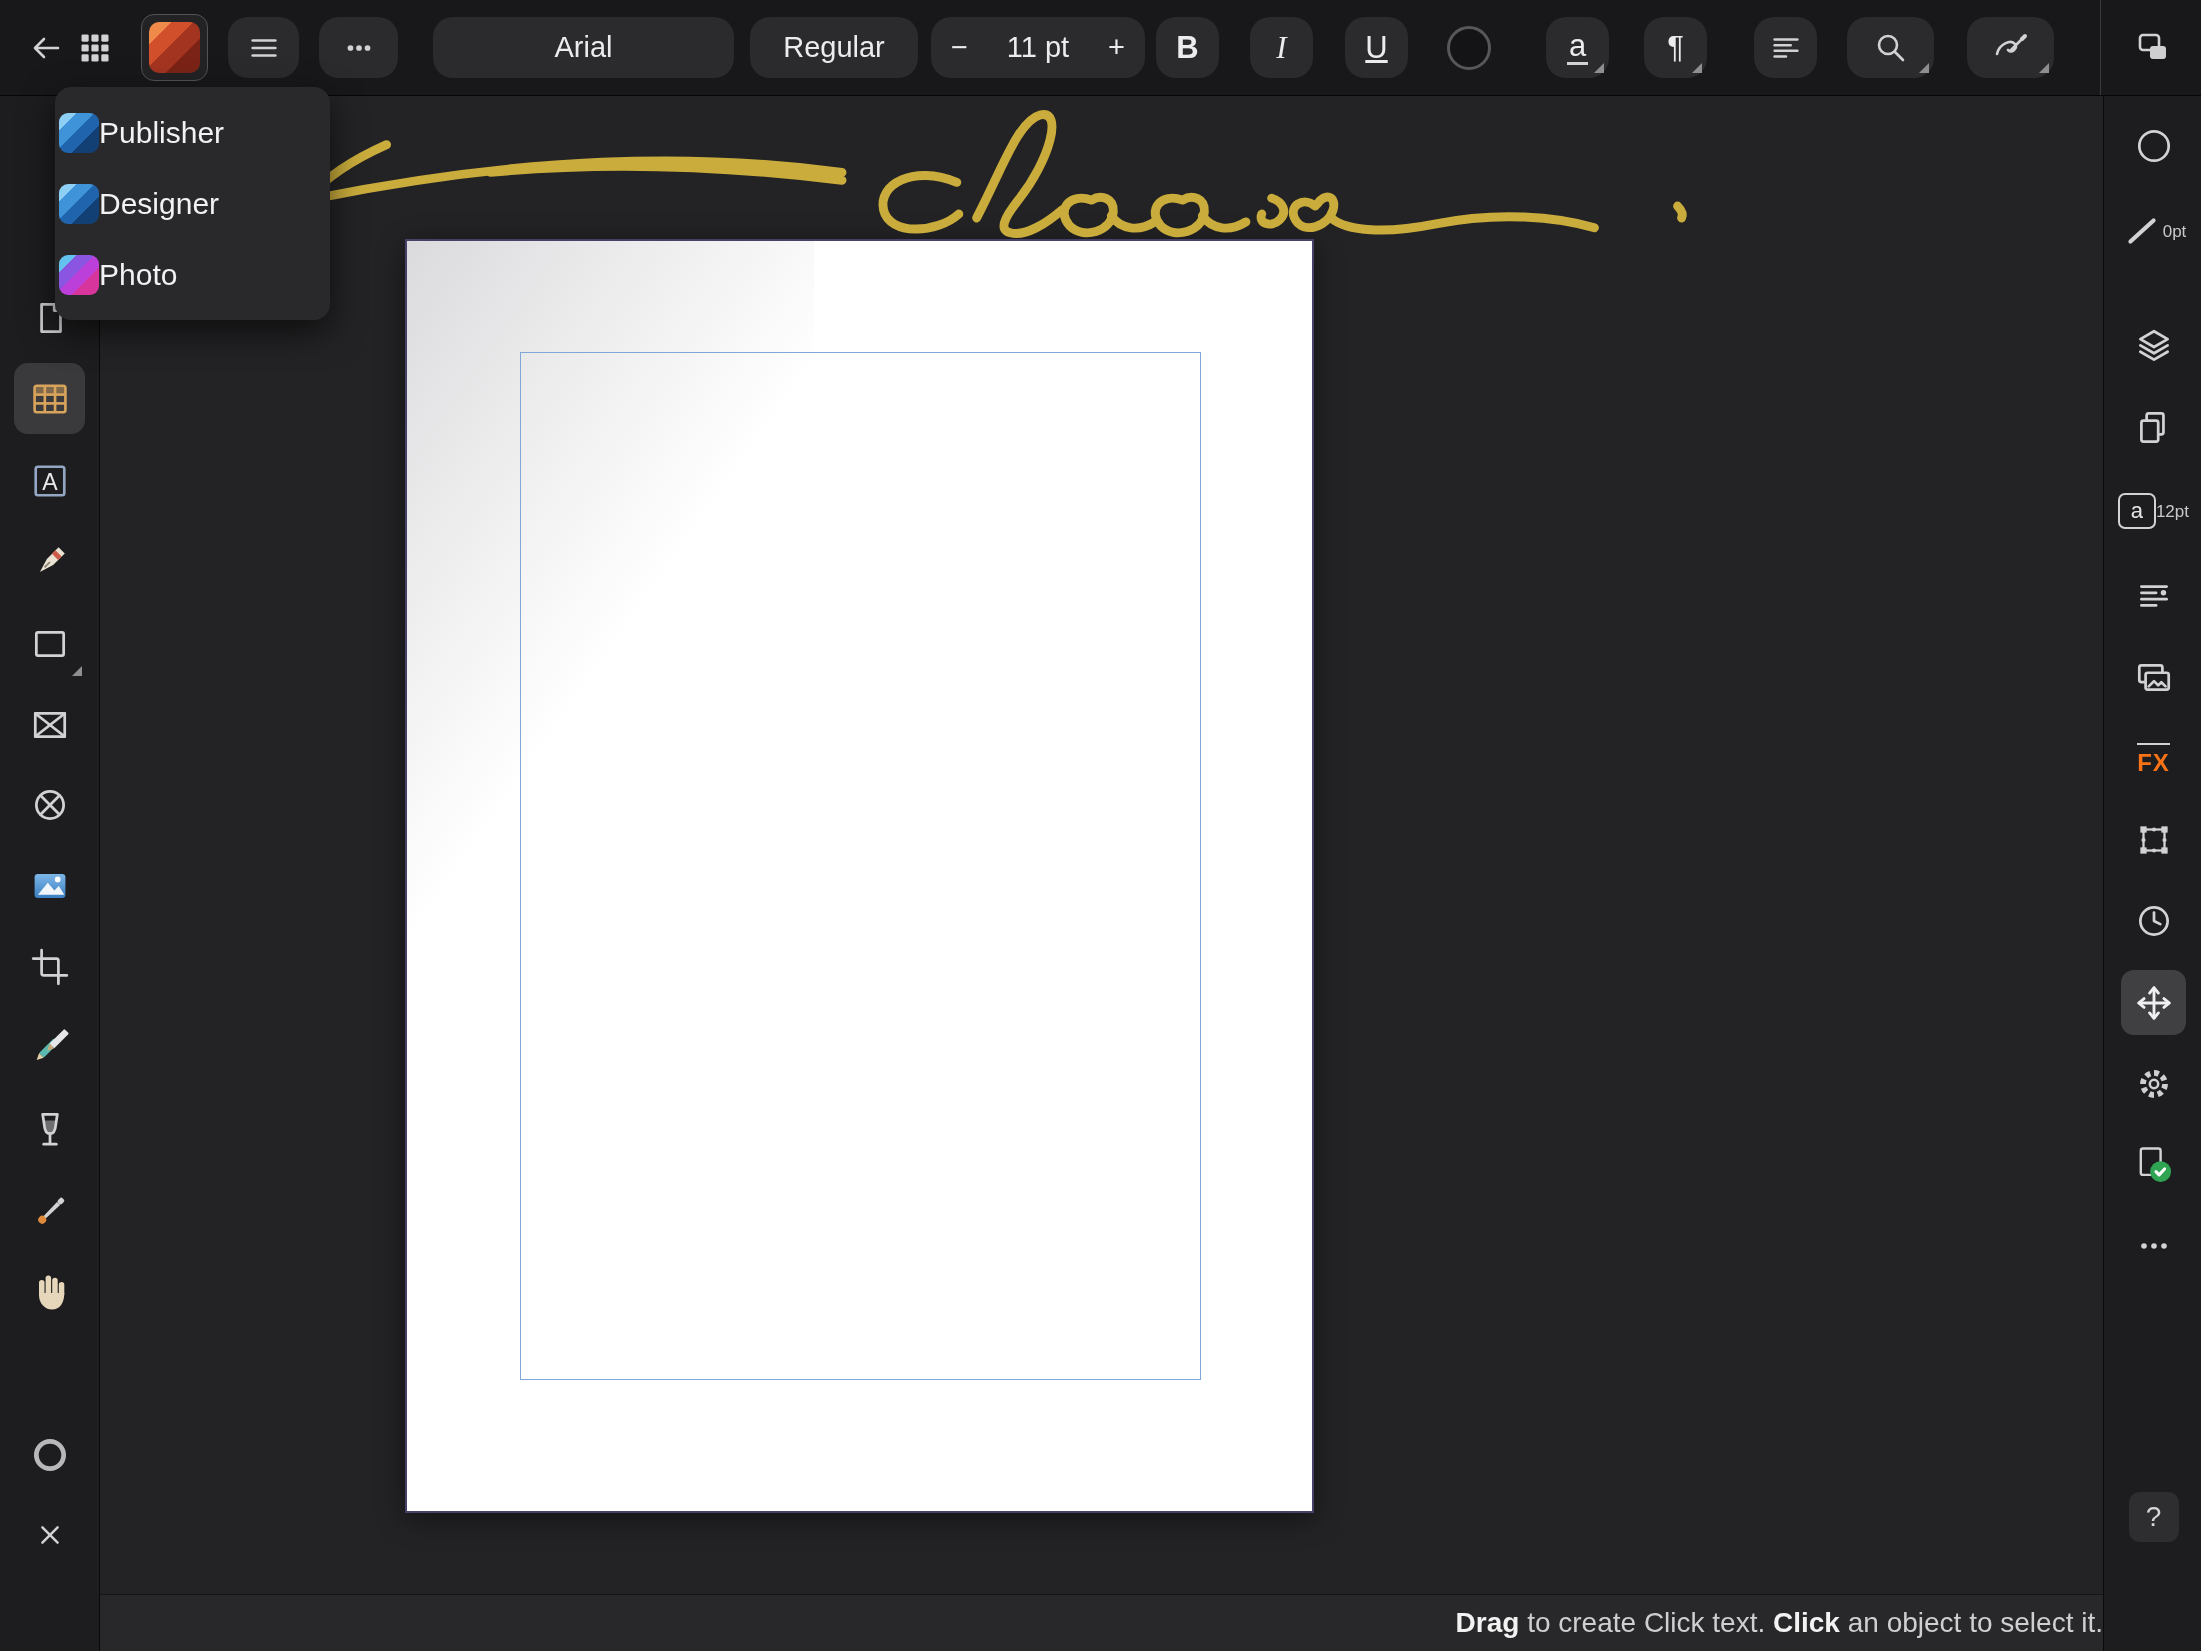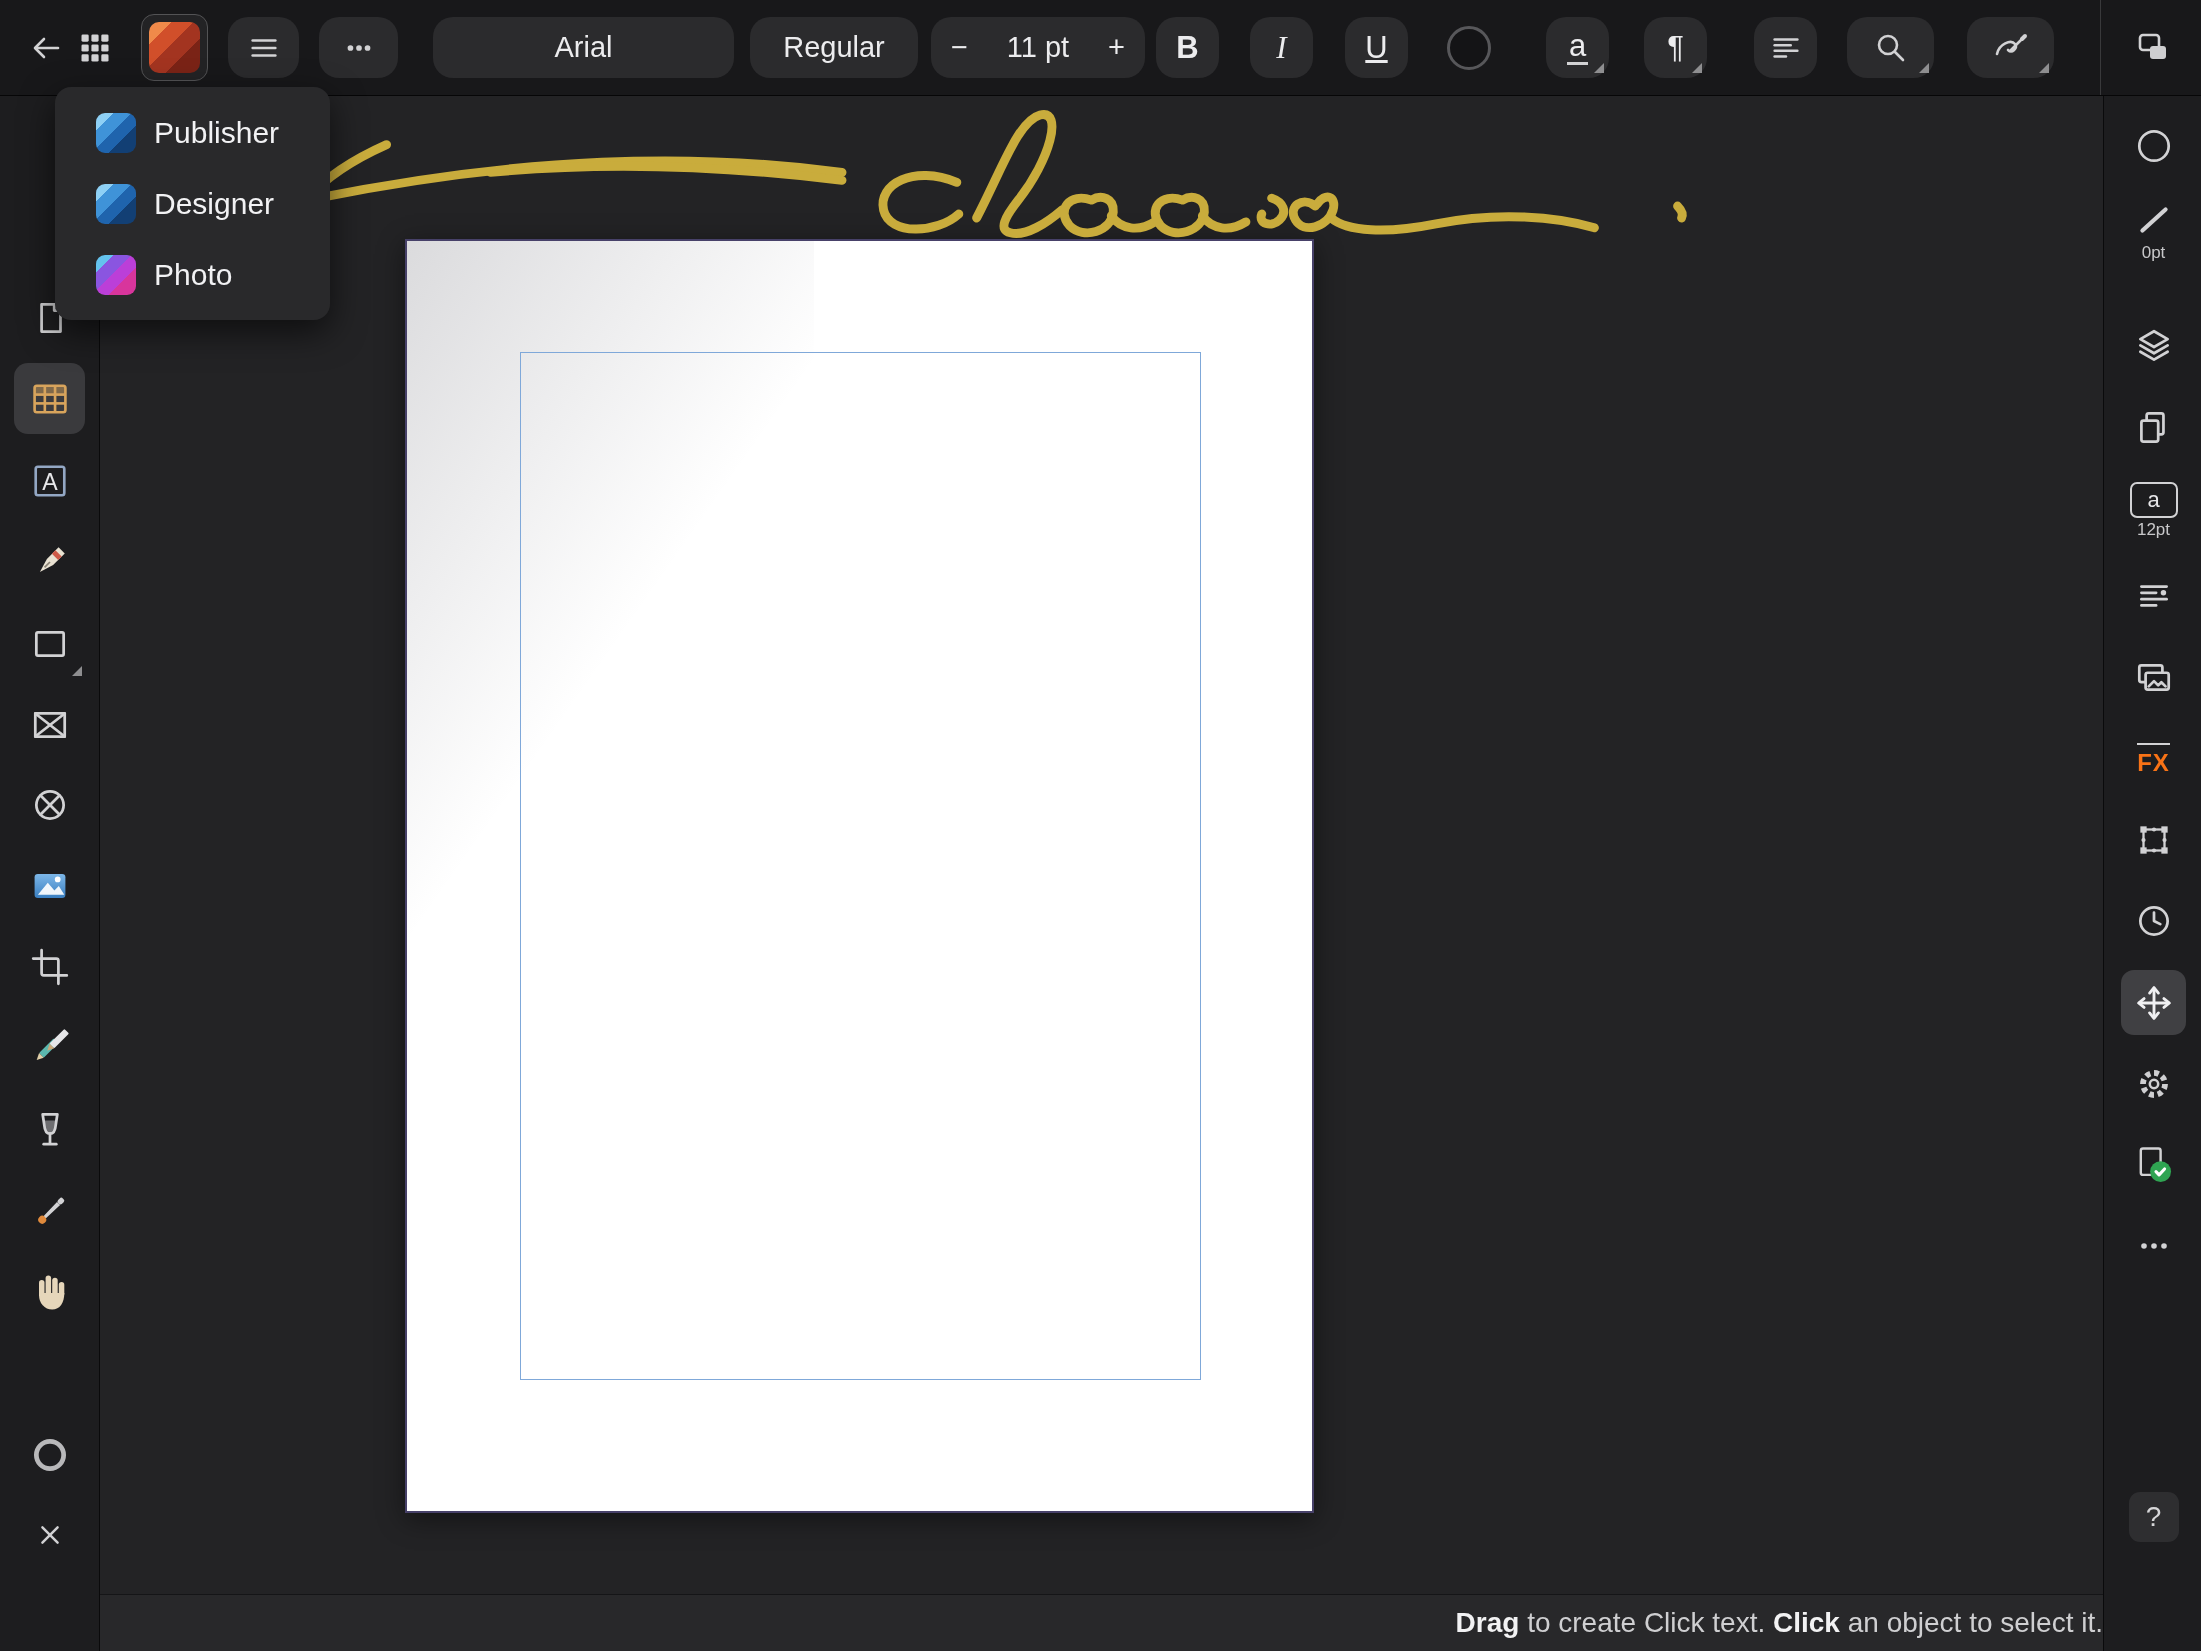--- a/index.html
+++ b/index.html
@@ -30,21 +30,21 @@
   .und{text-decoration:underline;font-size:31px;}
   .color-circle{position:absolute;left:1447px;top:26px;width:44px;height:44px;border-radius:50%;
                 background:#141416;border:3px solid #57575a;box-sizing:border-box;}
   .char-a{font-size:31px;border-bottom:3px solid #d2d2d4;line-height:1.05;padding:0 2px;}
 
   
   .sidebar-l{position:absolute;left:0;top:95px;width:99px;height:1556px;background:#1d1d1f;
              border-right:1px solid #0a0a0b;z-index:10;}
   .sidebar-r{position:absolute;left:2103px;top:95px;width:99px;height:1556px;background:#1d1d1f;
              border-left:1px solid #0a0a0b;z-index:10;}
-  .lt,.rt{position:absolute;left:14px;width:71px;height:71px;display:flex;flex-direction:column;
+  .lt,.rt{position:absolute;left:14px;width:71px;height:71px;display:flex;
           align-items:center;justify-content:center;}
   .sel-bg{background:#3a3a3d;border-radius:14px;}
   .small-lab{font-size:17px;color:#c8c8ca;margin-top:2px;}
   .char-box{width:44px;height:32px;border:2.4px solid #d2d2d4;border-radius:7px;
             display:flex;align-items:center;justify-content:center;font-size:22px;color:#e6e6e8;}
   .fx-box{border-top:2.6px solid #d2d2d4;padding-top:4px;font-size:24px;font-weight:700;
           letter-spacing:1px;color:#f97316;}
   .help-btn{width:50px;height:50px;border-radius:11px;background:#2e2e30;display:flex;
             align-items:center;justify-content:center;font-size:28px;color:#d6d6d8;}
   .move-sel{background:#404043;border-radius:13px;width:65px;height:65px;display:flex;
@@ -55,21 +55,21 @@
   .page{position:absolute;left:305px;top:143px;width:909px;height:1274px;background:#ffffff;
         border:2px solid #474169;box-shadow:0 6px 26px rgba(0,0,0,0.45);box-sizing:border-box;}
   .page::before{content:"";position:absolute;left:0;top:0;width:45%;height:55%;
         background:linear-gradient(125deg,rgba(90,90,100,0.22),rgba(255,255,255,0) 55%);}
   .guide{position:absolute;left:113px;top:111px;width:681px;height:1028px;
          border:1.5px solid #7fa8d9;box-sizing:border-box;}
 
   
   .menu{position:absolute;left:55px;top:87px;width:275px;background:#29292b;border-radius:16px;
         padding:10px 0;box-shadow:0 12px 34px rgba(0,0,0,0.6);z-index:30;}
-  .menu-item{height:71px;display:flex;align-items:center;padding-left:4px;gap:18px;margin-left:37px;}
+  .menu-item{height:71px;display:flex;align-items:center;padding-left:4px;}
   .menu-label{font-size:30px;color:#f2f2f4;}
 
   
   .statusbar{position:absolute;left:100px;top:1594px;width:2003px;height:57px;background:#28282a;
              border-top:1px solid #151517;display:flex;align-items:center;padding-left:30px;
              box-sizing:border-box;z-index:11;justify-content:flex-end;}
   .statusbar span{font-size:28px;color:#cfcfd1;white-space:pre;}
   .statusbar .b{font-weight:700;color:#f2f2f3;}
 
   

